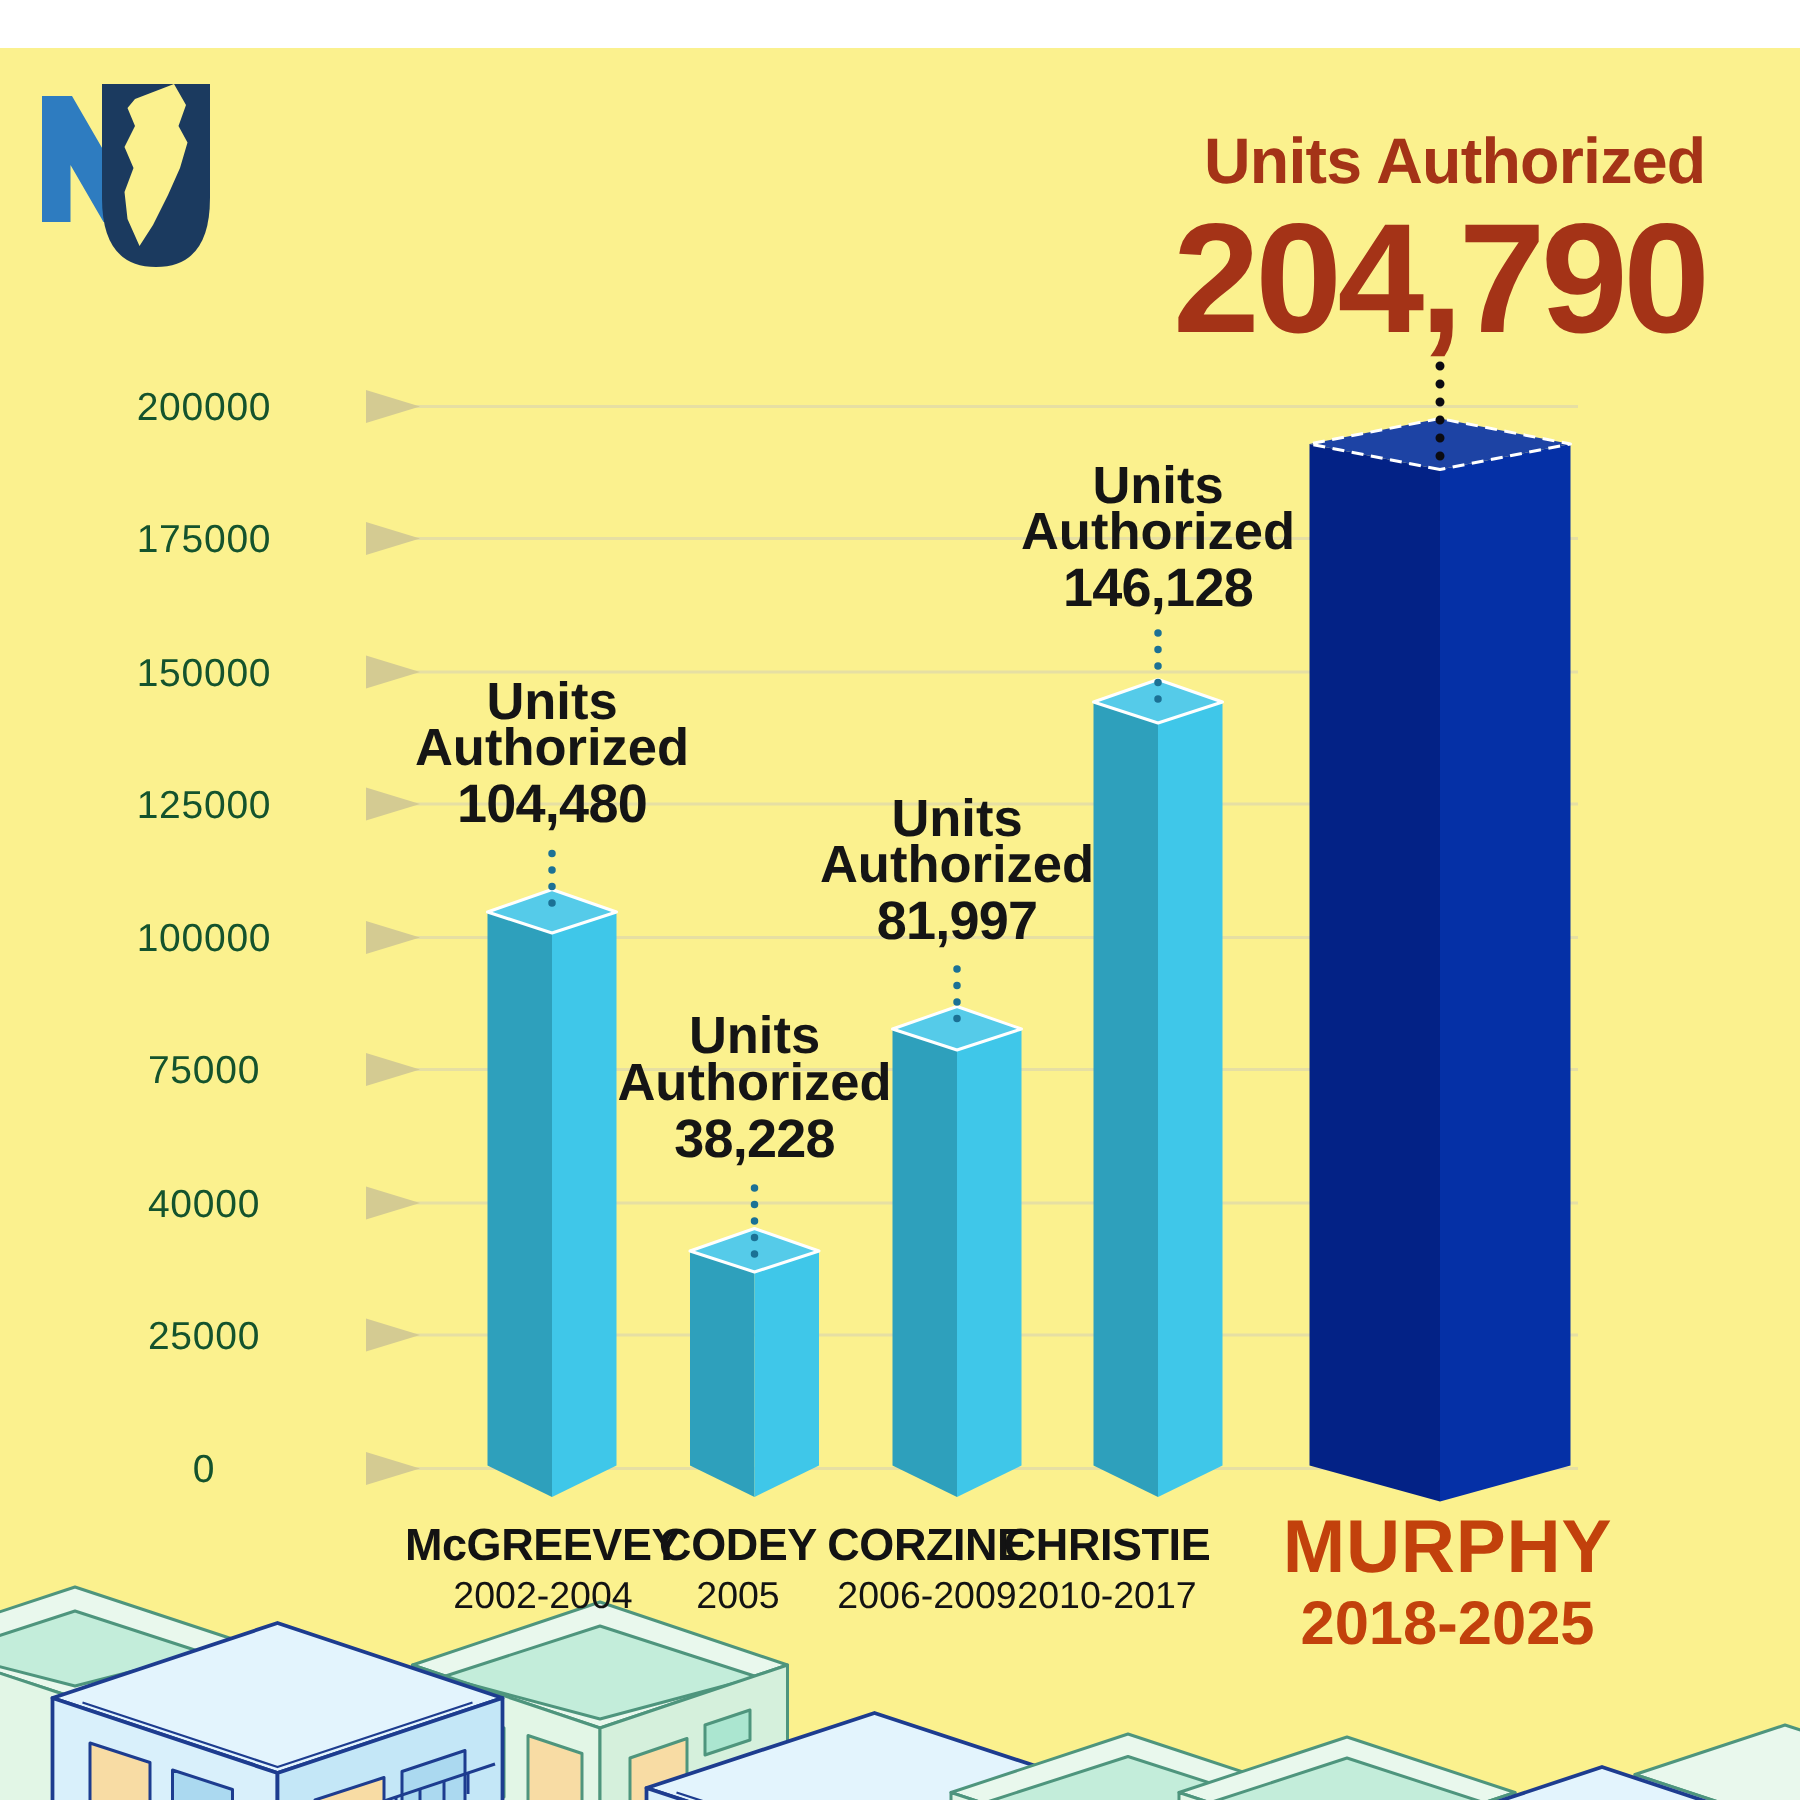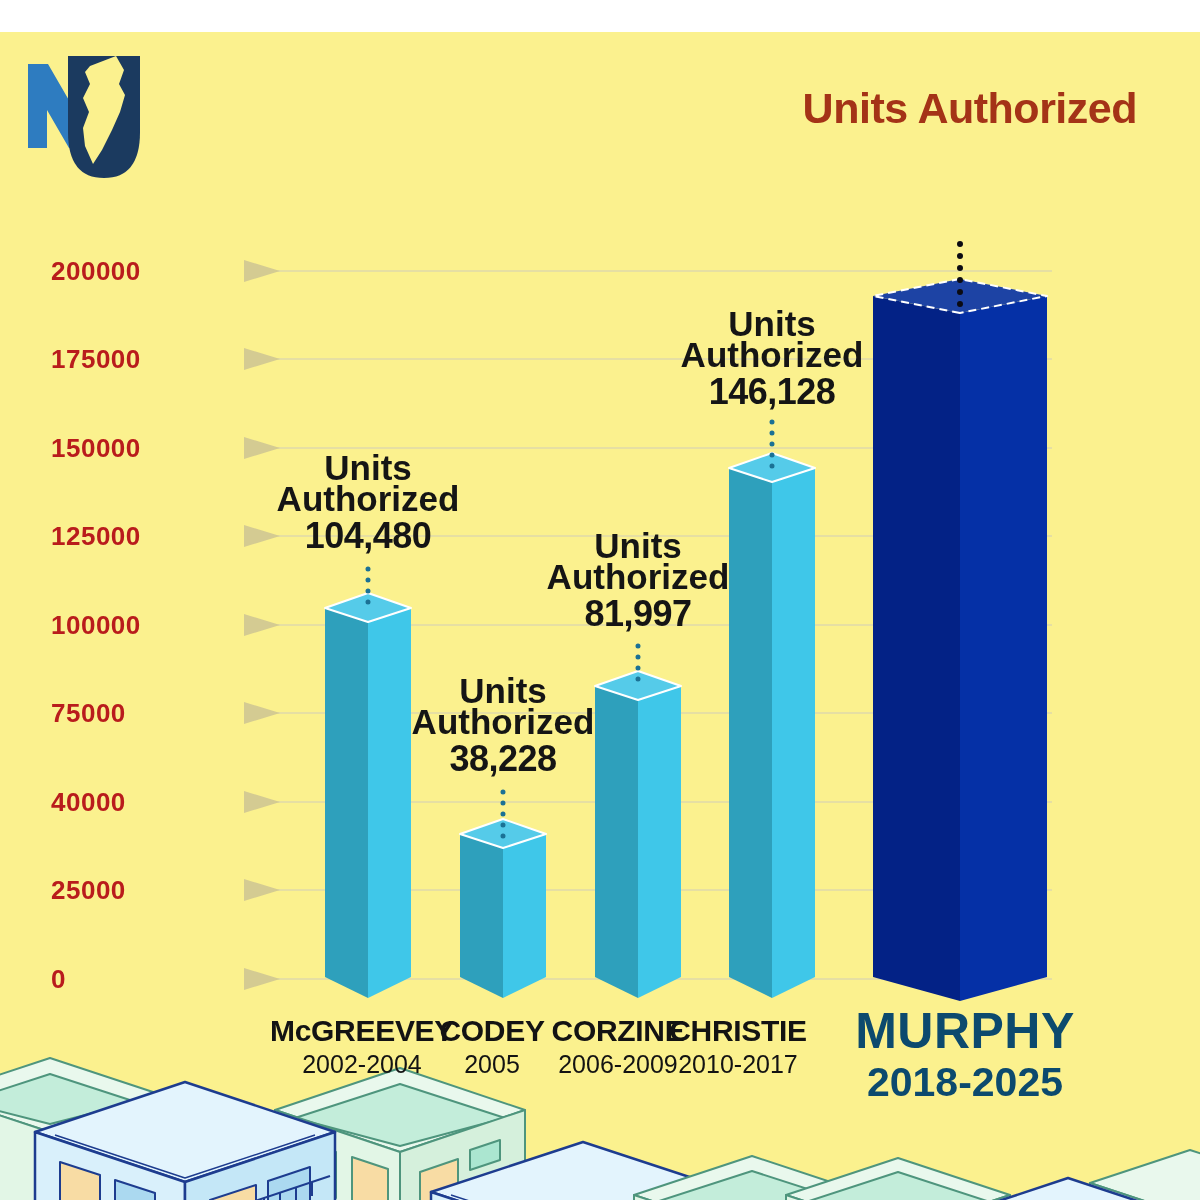--- a/index.html
+++ b/index.html
@@ -1,30 +1,30 @@
 <!DOCTYPE html>
 <html><head>
 <meta charset="utf-8">
 <style>
   html,body{margin:0;padding:0;}
   body{width:1200px;height:1200px;overflow:hidden;font-family:"Liberation Sans",sans-serif;}
   #stage{position:relative;width:1200px;height:1200px;background:#FBF18E;overflow:hidden;margin-top:32px;}
   #chart-svg{position:absolute;left:0;top:0;width:1200px;height:1200px;}
-  .ytick{position:absolute;right:979px;width:170px;text-align:left;font-size:26px;
-         font-weight:700;color:#b91c1c;line-height:26px;letter-spacing:.5px;}
+  .ytick{position:absolute;right:979px;width:170px;text-align:center;font-size:26px;
+         font-weight:400;color:#14532d;line-height:26px;letter-spacing:.5px;}
   .header{position:absolute;top:52px;right:63px;text-align:right;color:#A43317;}
   .header .h-label{font-size:43px;font-weight:700;letter-spacing:-.5px;line-height:48px;}
   .header .h-value{font-size:104px;font-weight:700;letter-spacing:-3px;line-height:104px;margin-top:2px;}
   .callout{position:absolute;width:320px;text-align:center;color:#151515;}
   .callout .c-line{font-size:35px;font-weight:700;line-height:31px;}
   .callout .c-value{font-size:36px;font-weight:700;line-height:44px;letter-spacing:-.5px;}
   .xlabel{position:absolute;width:320px;text-align:center;color:#131313;}
   .xlabel .x-name{font-size:30px;font-weight:700;line-height:34px;letter-spacing:-.3px;}
   .xlabel .x-years{font-size:25px;font-weight:400;line-height:32px;}
-  .xlabel-murphy{position:absolute;width:420px;text-align:center;color:#0c4a6e;}
+  .xlabel-murphy{position:absolute;width:420px;text-align:center;color:#c2410c;}
   .xlabel-murphy .x-name{font-size:50px;font-weight:700;line-height:54px;letter-spacing:.5px;}
   .xlabel-murphy .x-years{font-size:41px;font-weight:700;line-height:48px;text-align:center;}
 </style>
 </head>
 <body>
 
 <div id="stage">
 
   <svg id="chart-svg" viewBox="0 0 1200 1200">
 
@@ -175,20 +175,21 @@
 
     <g transform="translate(28,18)">
       <path d="M0,14 H20 L42,52 V14 H60 V98 H41 L19,60 V98 H0 Z" fill="#2E7CC0"></path>
       <path d="M40,6 H112 V82 Q112,128 76,128 Q40,128 40,82 Z" fill="#1B3A5F"></path>
       <path d="M62,16 L88,6 L96,20 L91,34 L97,45 L92,62 L84,80 L74,100 L65,114 L57,96 L55,78 L61,62 L55,48 L62,34 L57,22 Z" fill="#FBF18E"></path>
     </g>
   </svg>
 
   <div class="header">
     <div class="h-label">Units Authorized</div>
+    <div class="h-value">204,790</div>
   </div>
 
   <div class="ytick" style="top:226px">200000</div>
   <div class="ytick" style="top:314px">175000</div>
   <div class="ytick" style="top:403px">150000</div>
   <div class="ytick" style="top:491px">125000</div>
   <div class="ytick" style="top:580px">100000</div>
   <div class="ytick" style="top:668px">75000</div>
   <div class="ytick" style="top:757px">40000</div>
   <div class="ytick" style="top:845px">25000</div>

